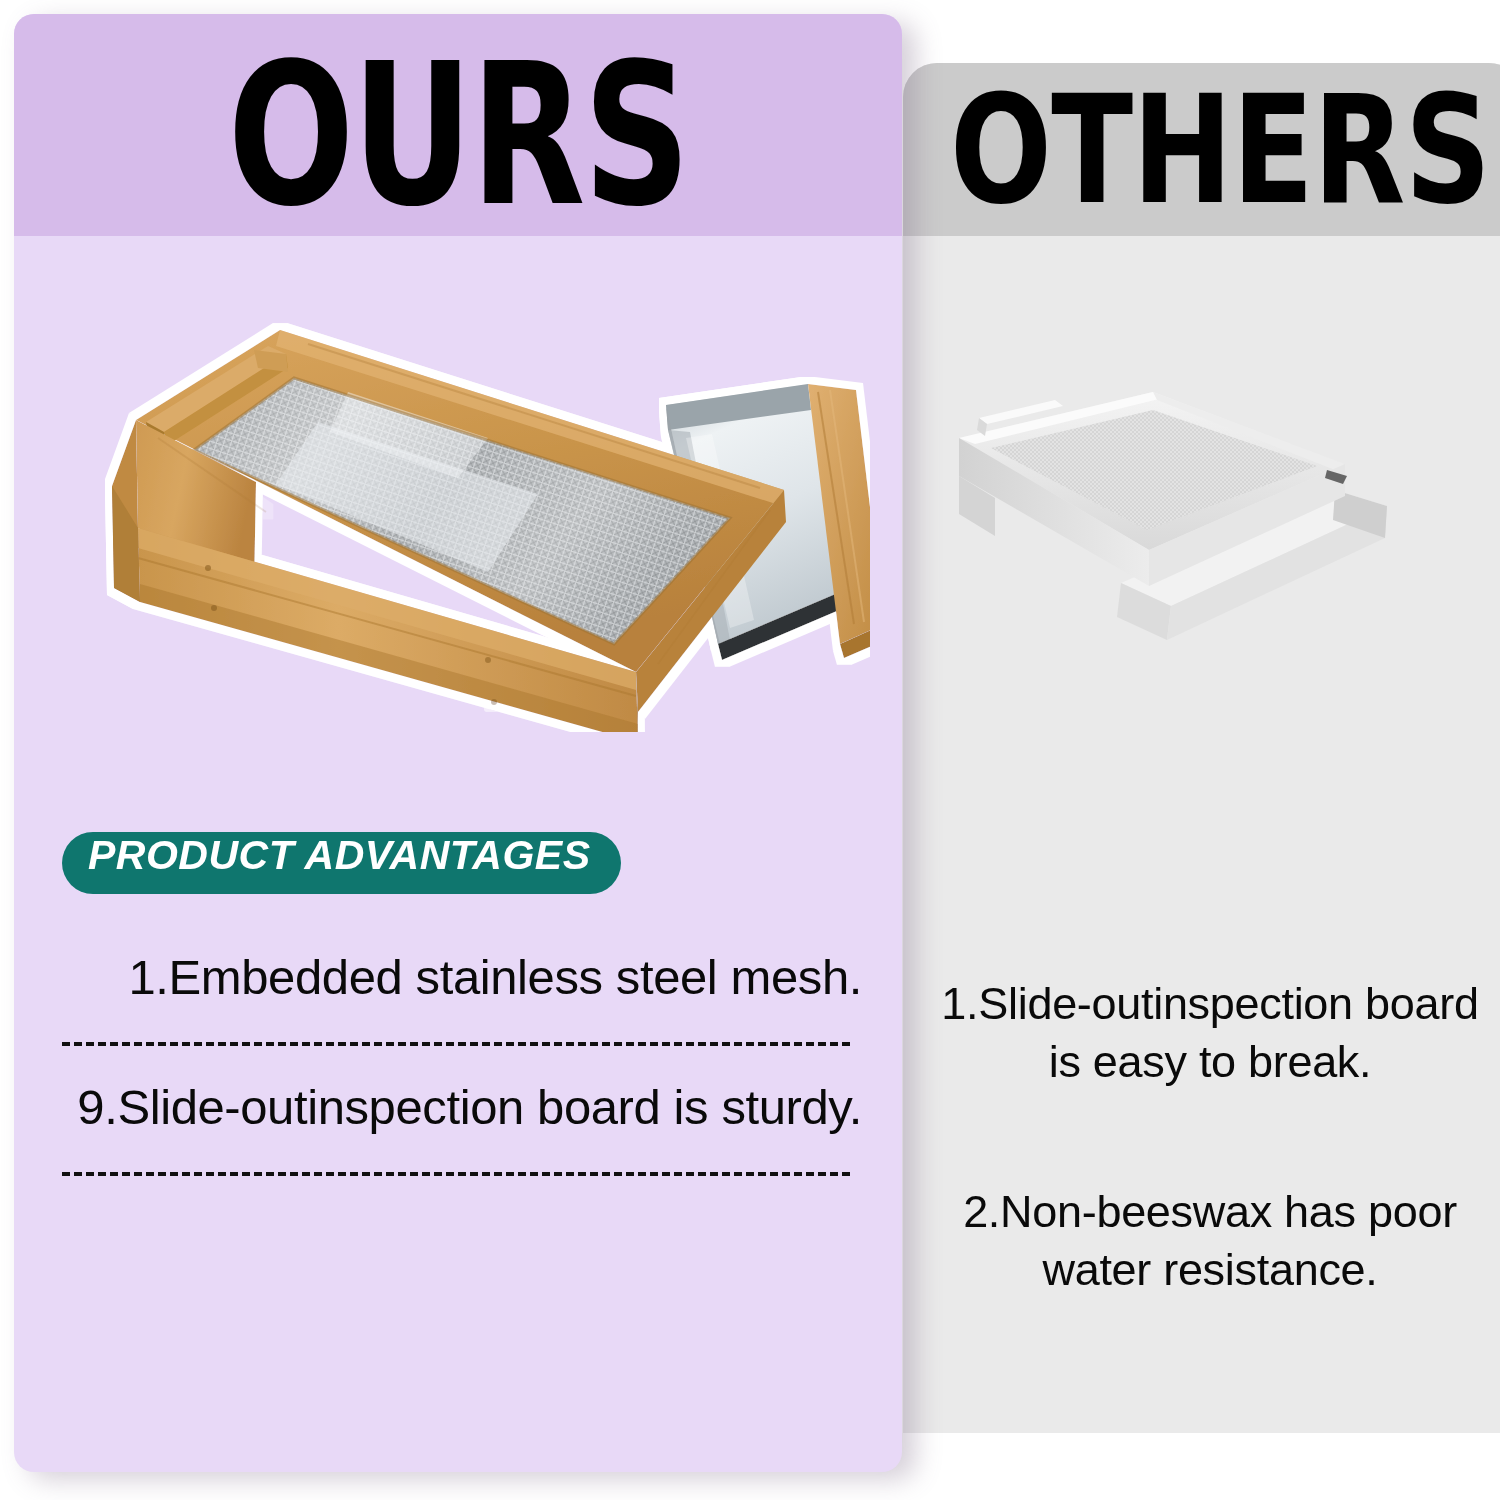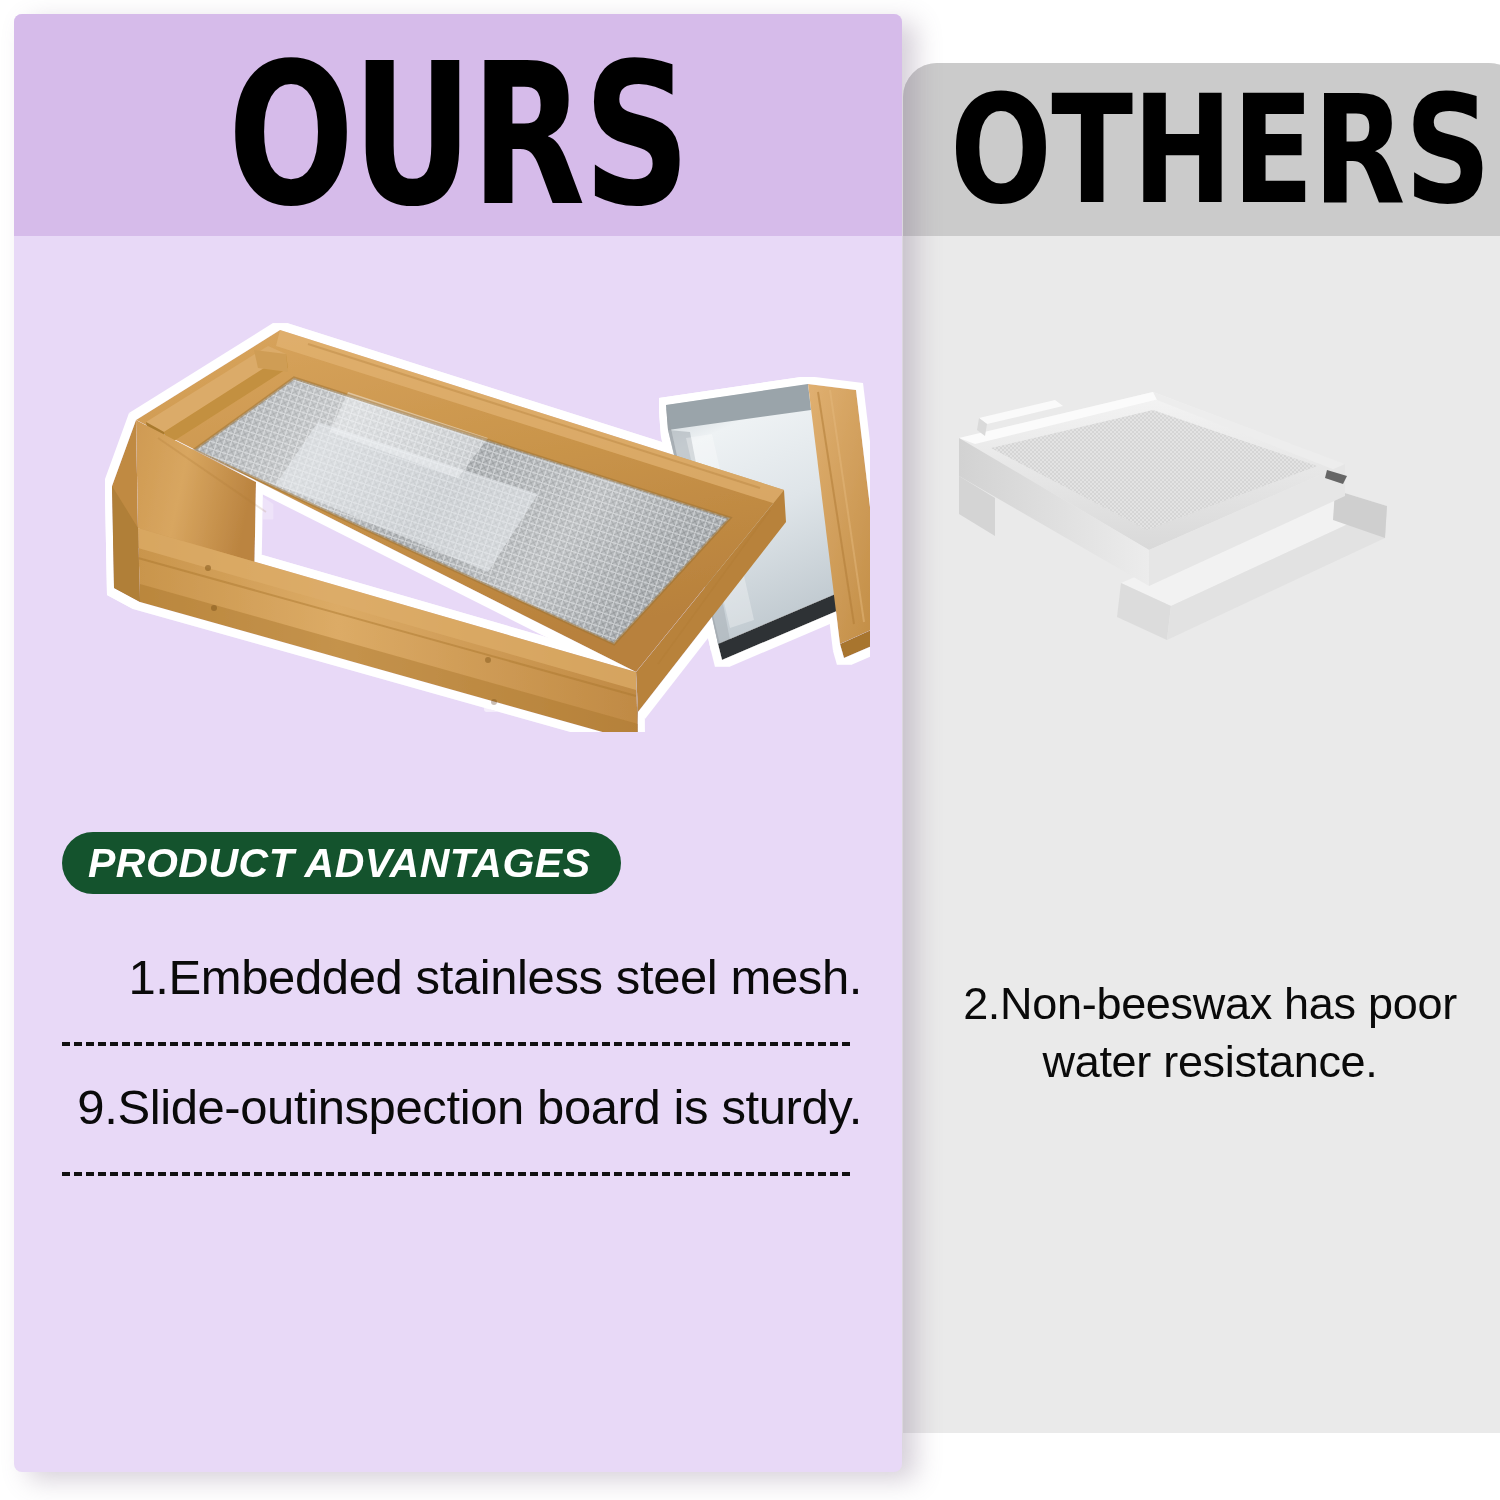--- a/index.html
+++ b/index.html
@@ -59,21 +59,21 @@
     font-family: "DejaVu Sans", sans-serif;
   }
 
   
   .panel-ours {
     position: absolute;
     left: 14px;
     top: 14px;
     width: 888px;
     height: 1458px;
-    border-radius: 8px;
+    border-radius: 20px;
     overflow: hidden;
     background: #e8d9f7;
     z-index: 3;
     box-shadow: 14px 8px 26px rgba(120,100,130,0.30);
   }
   .panel-ours .hdr-band {
     position: absolute;
     left: 0; top: 0;
     width: 100%;
     height: 222px;
@@ -116,23 +116,23 @@
   .prod-ours svg, .prod-others svg { display: block; width: 100%; height: 100%; }
 
   
   .adv-badge {
     position: absolute;
     left: 62px;
     top: 832px;
     height: 62px;
     padding: 0 30px 0 26px;
     display: flex;
-    align-items: center;
+    align-items: flex-start;
     border-radius: 34px;
-    background: #14532d;
+    background: #0f766e;
     z-index: 5;
   }
   .adv-badge span {
     font-size: 41px;
     font-weight: 700;
     font-style: italic;
     color: #ffffff;
     letter-spacing: 0.5px;
     white-space: nowrap;
     font-family: "Liberation Sans", sans-serif;
@@ -229,20 +229,21 @@
 
       <polygon points="214,172 410,86 410,118 214,208" fill="#e6e6e6"></polygon>
 
       <polygon points="24,98 60,120 60,158 24,136" fill="#d4d4d4"></polygon>
 
       <polygon points="392,92 412,98 408,106 390,100" fill="#3b3b3b" opacity="0.75"></polygon>
     </svg>
   </div>
 
   <div class="others-list">
+    <div class="others-item">1.Slide-outinspection board is easy to break.</div>
     <div class="others-item">2.Non-beeswax has poor water resistance.</div>
   </div>
 
   <div class="panel-ours">
     <div class="hdr-band"></div>
     <div class="hdr-title">OURS</div>
   </div>
 
   <div class="prod-ours">
     <svg viewBox="0 0 852 460" xmlns="http://www.w3.org/2000/svg">

